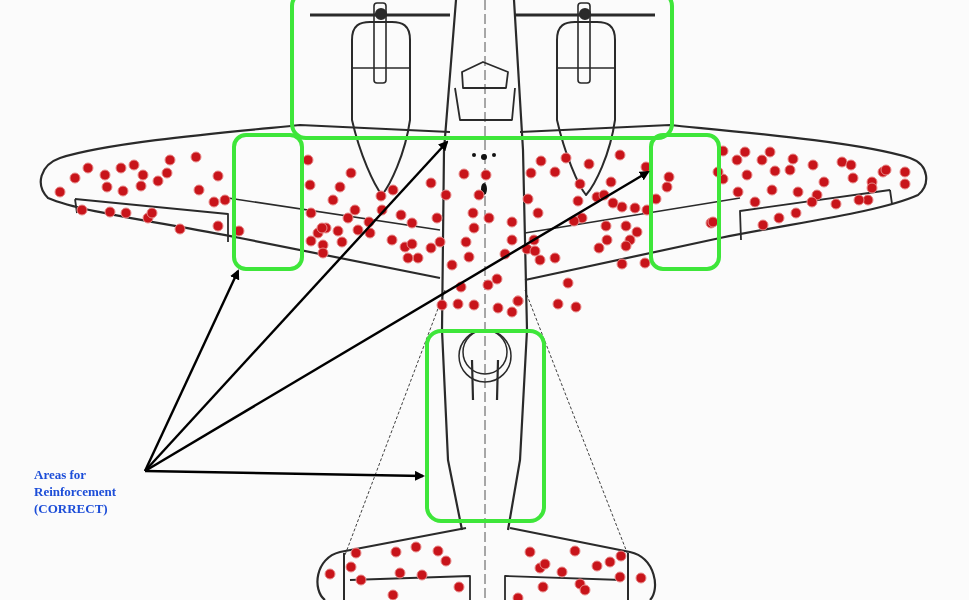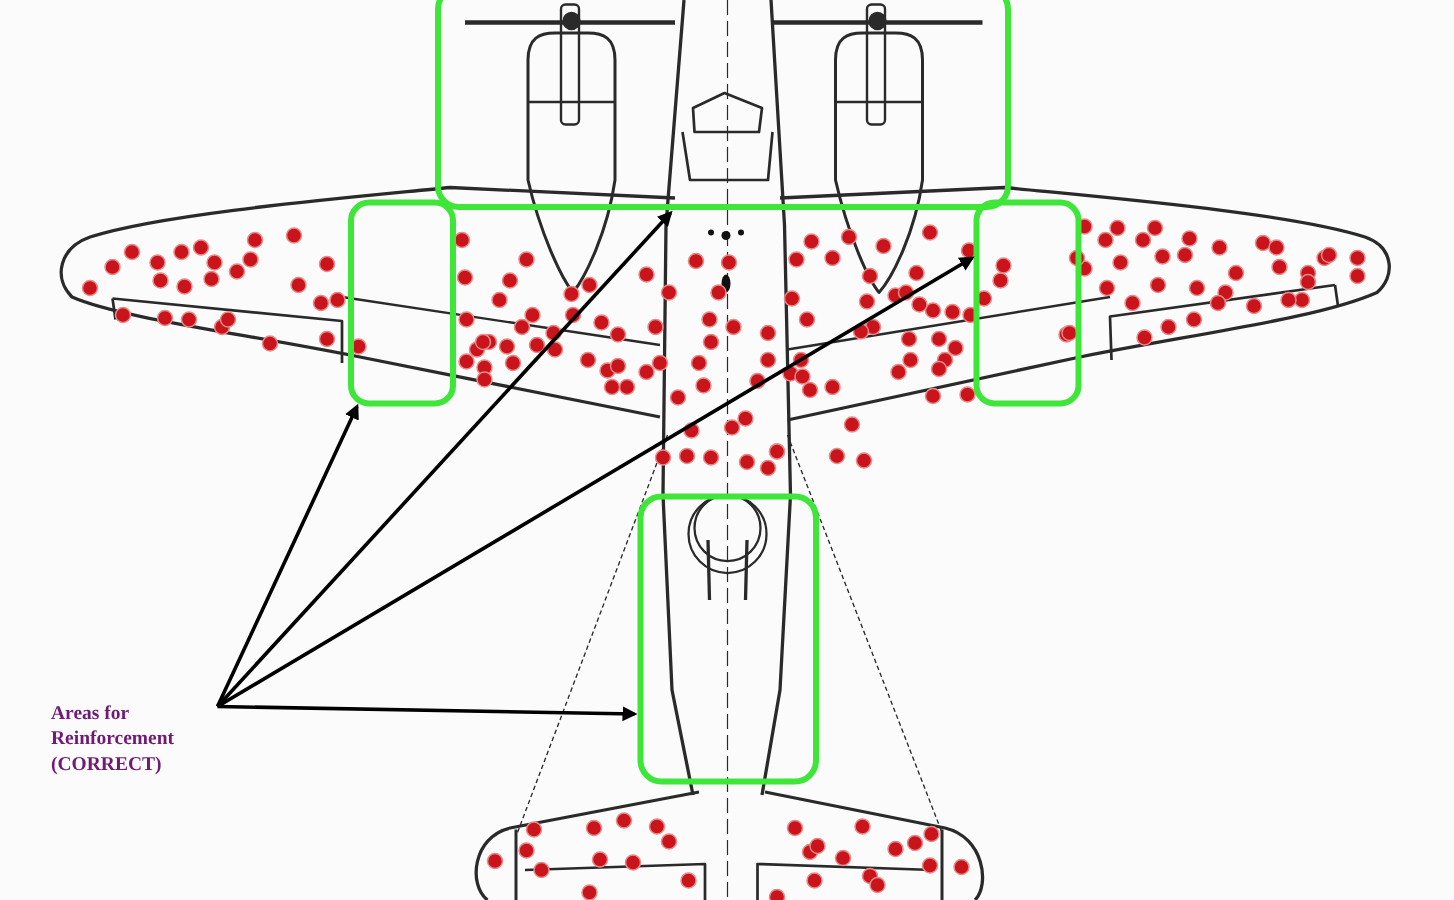--- a/index.html
+++ b/index.html
@@ -1,18 +1,18 @@
 <!DOCTYPE html>
 <html><head>
 <meta charset="utf-8">
 <style>
   html, body { margin:0; padding:0; background:#fbfbfb; }
   body { width:969px; height:600px; overflow:hidden; position:relative; font-family:"Liberation Serif", serif; }
   #diagram { position:absolute; left:0; top:0; width:969px; height:600px; }
-  .label { position:absolute; left:34px; top:466px; font-family:"Liberation Serif", serif; font-weight:bold; font-size:13px; line-height:17px; color:#701a75; }
+  .label { position:absolute; left:34px; top:466px; font-family:"Liberation Serif", serif; font-weight:bold; font-size:13px; line-height:17px; color:#1d4ed8; }
   .label div { white-space:nowrap; }
 </style>
 </head>
 <body>
 
 <svg id="diagram" viewBox="0 0 969 600" xmlns="http://www.w3.org/2000/svg">
 
   <g fill="none" stroke="#2a2a2a" stroke-width="2.2" stroke-linejoin="round">
 
     <path d="M450,132 L300,125 C230,132 110,142 60,158 C40,165 35,185 48,198 C80,212 160,222 240,238 L440,278"></path>

